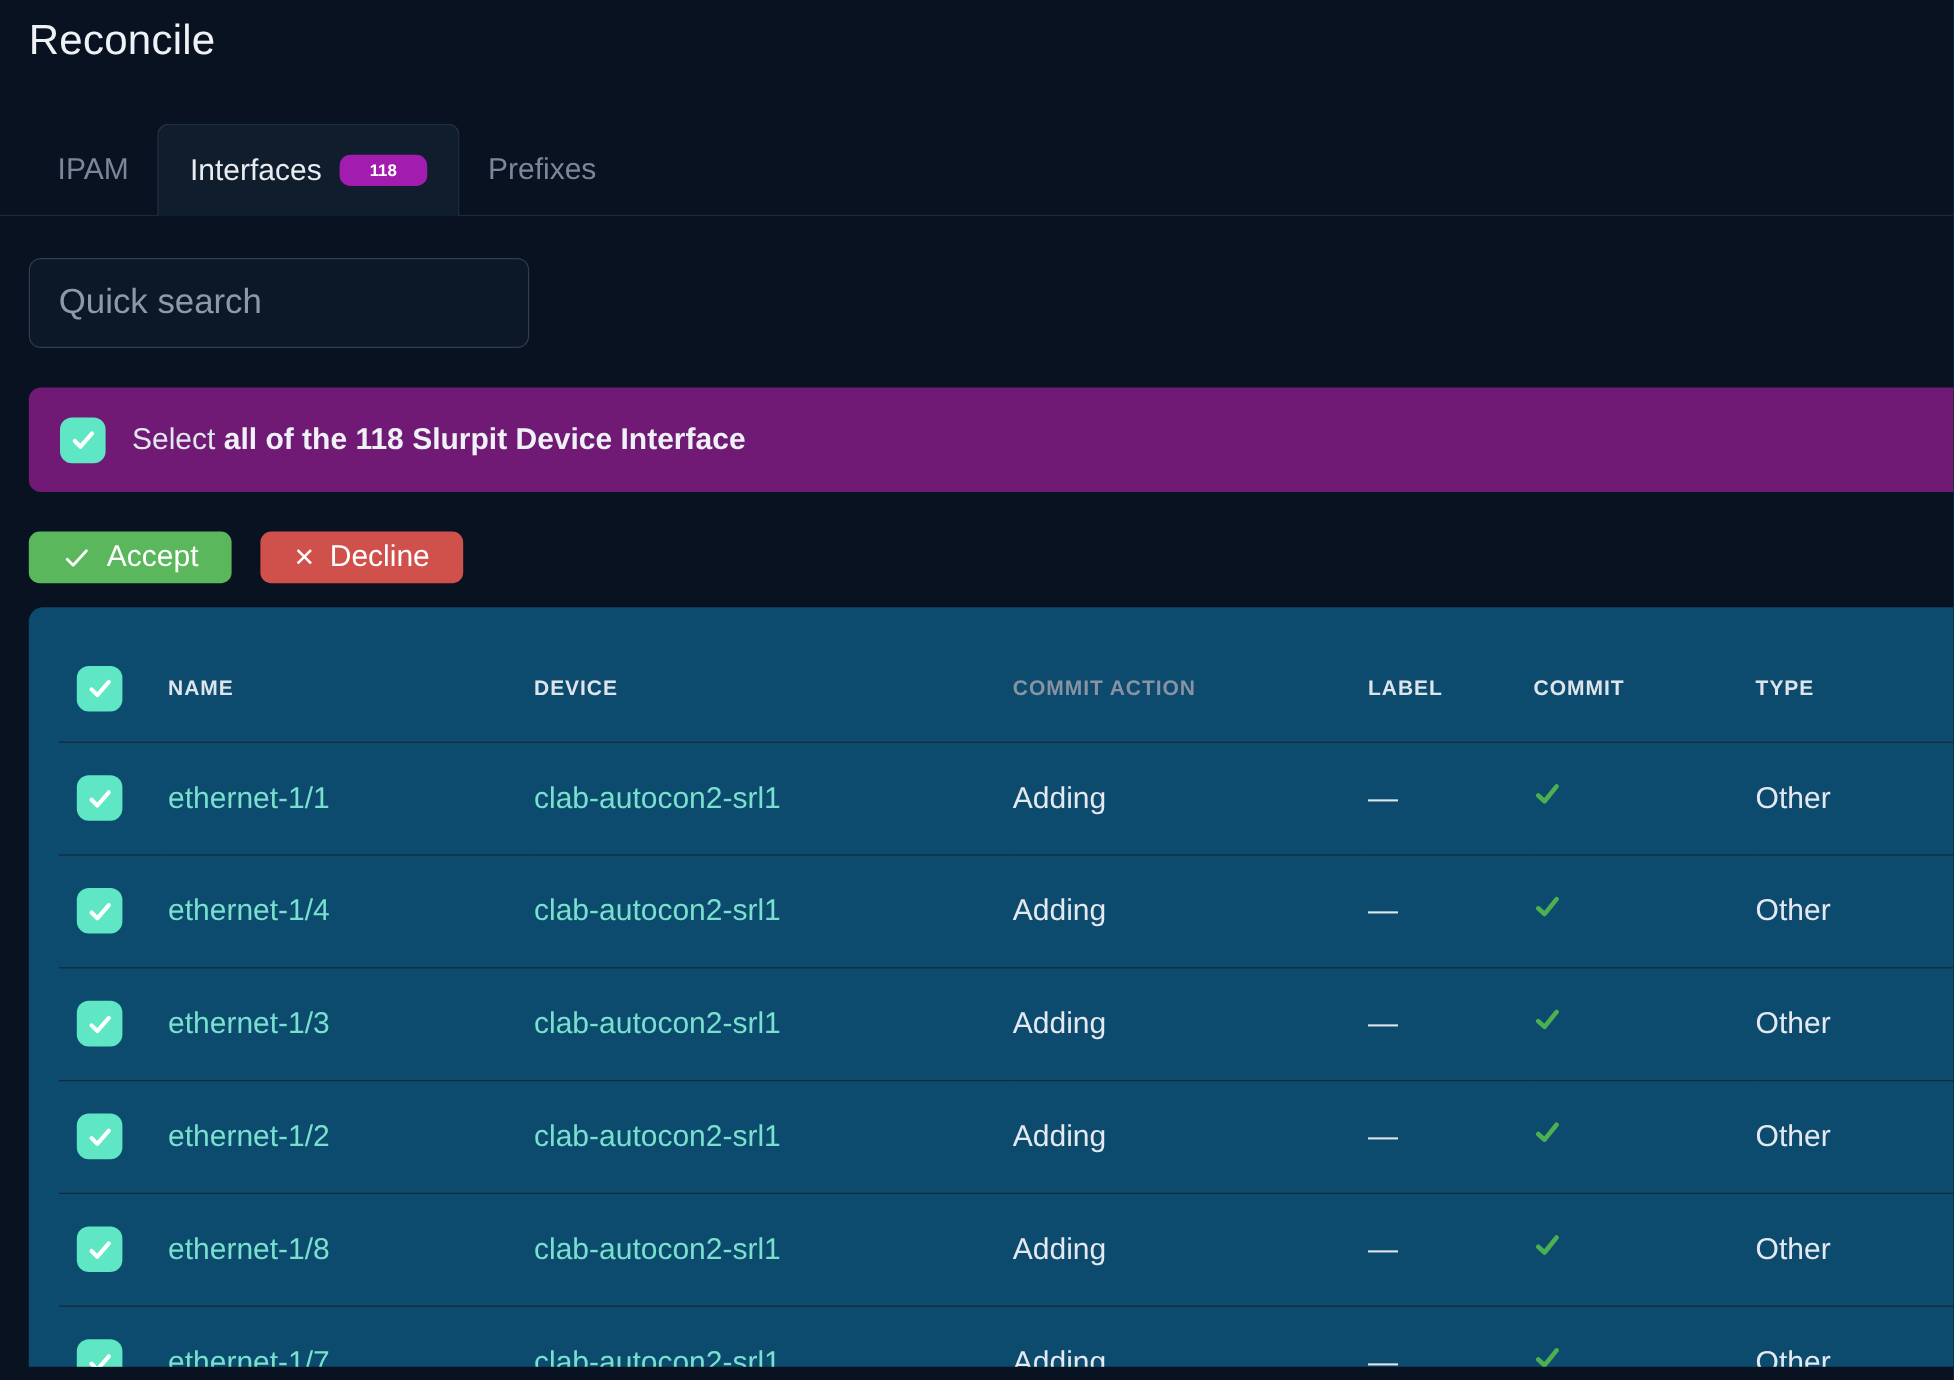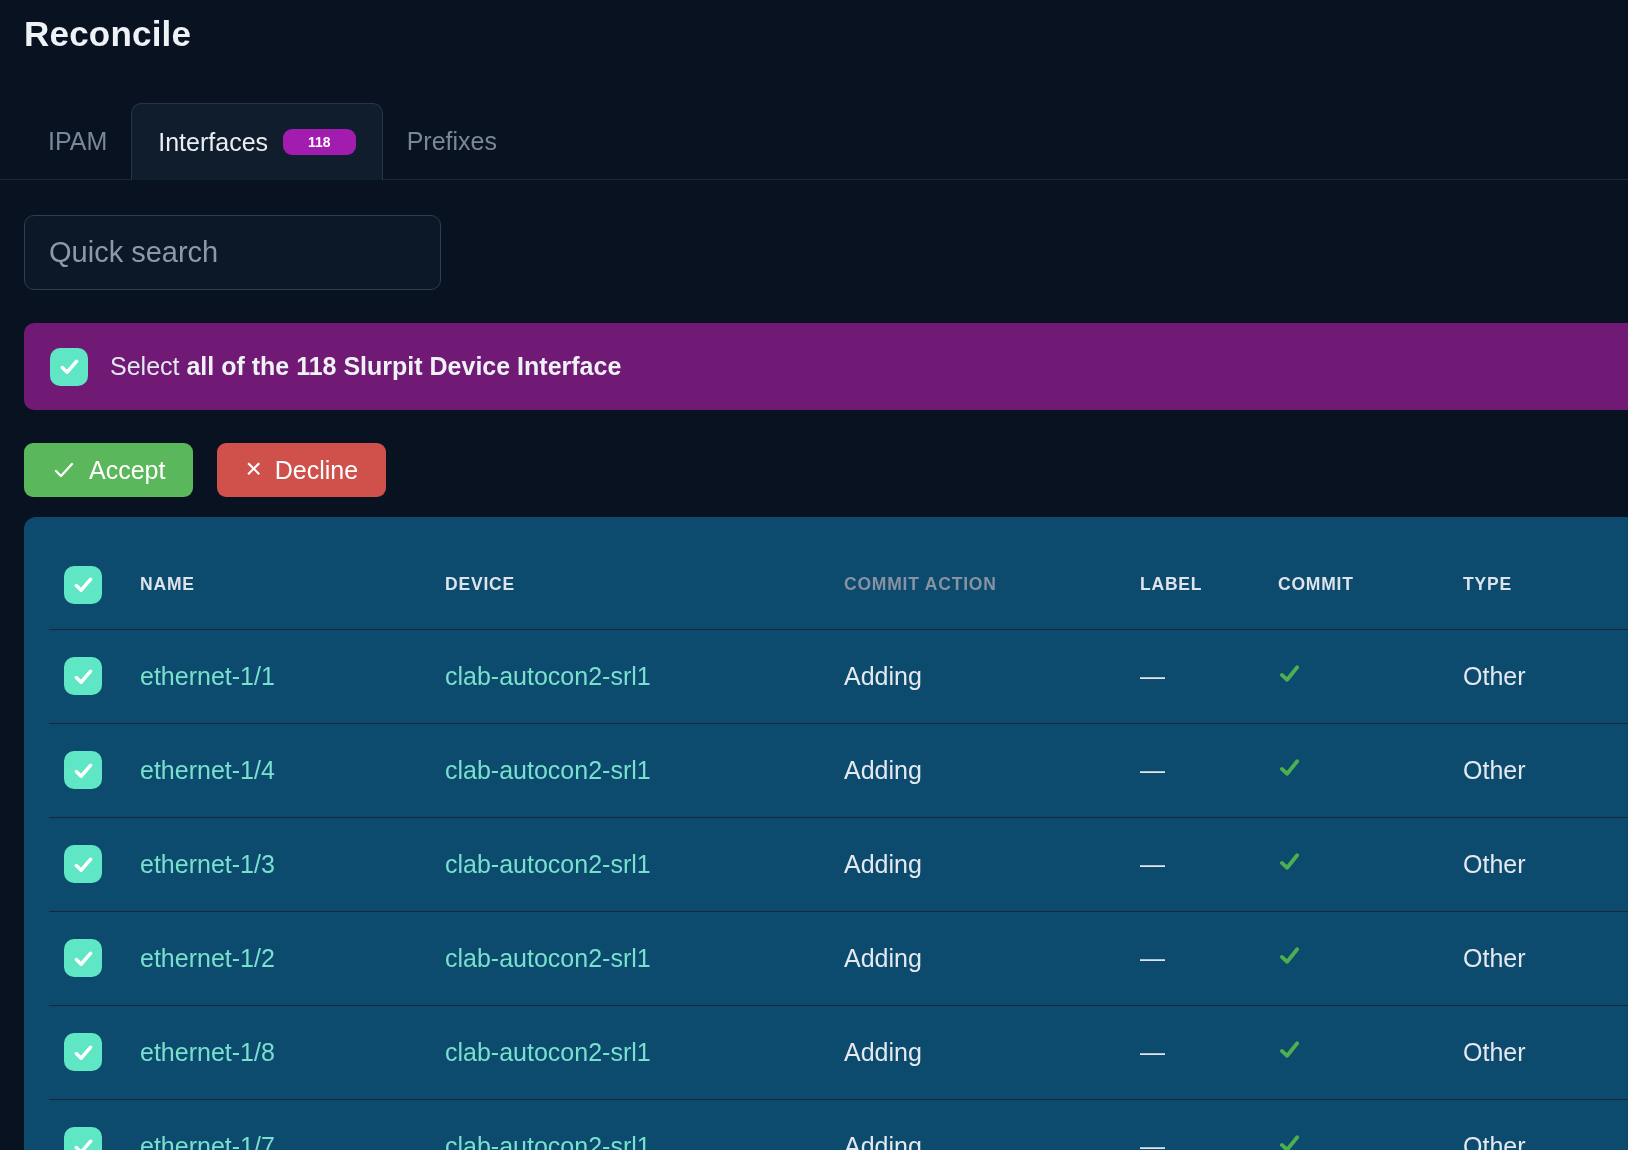--- a/index.html
+++ b/index.html
@@ -8,21 +8,21 @@
     width:1628px; height:1150px;
     background:#081220;
     font-family:"Liberation Sans", sans-serif;
     overflow:hidden;
     color:#e4e9ef;
   }
 
   
   .page-title {
     margin:14px 0 0 24px;
-    font-size:35px; font-weight:700;
+    font-size:35px; font-weight:400;
     color:#eef1f5; letter-spacing:.2px;
   }
 
   
   .tabbar {
     display:flex; align-items:stretch;
     margin-top:49px; padding-left:24px;
     height:77px;
     border-bottom:1px solid #1b2838;
   }
@@ -77,21 +77,21 @@
     border-radius:10px;
     display:flex; align-items:center; justify-content:center;
     cursor:pointer;
   }
   .select-banner-text { font-size:25px; color:#e2e7ee; }
   .select-banner-text b { font-weight:700; color:#eef1f5; }
 
   
   .actions { margin:33px 0 0 24px; display:flex; gap:24px; }
   .btn {
-    height:54px; border:none; border-radius:9px;
+    height:43px; border:none; border-radius:9px;
     display:inline-flex; align-items:center; gap:13px;
     padding:0 28px;
     color:#ffffff; font-size:25px; font-weight:500;
     font-family:inherit; cursor:pointer; line-height:1;
   }
   .btn-accept  { background:#5bb75b; }
   .btn-decline { background:#d0504b; }
   .btn .x-glyph { font-size:28px; font-weight:400; position:relative; top:-1px; }
 
   

